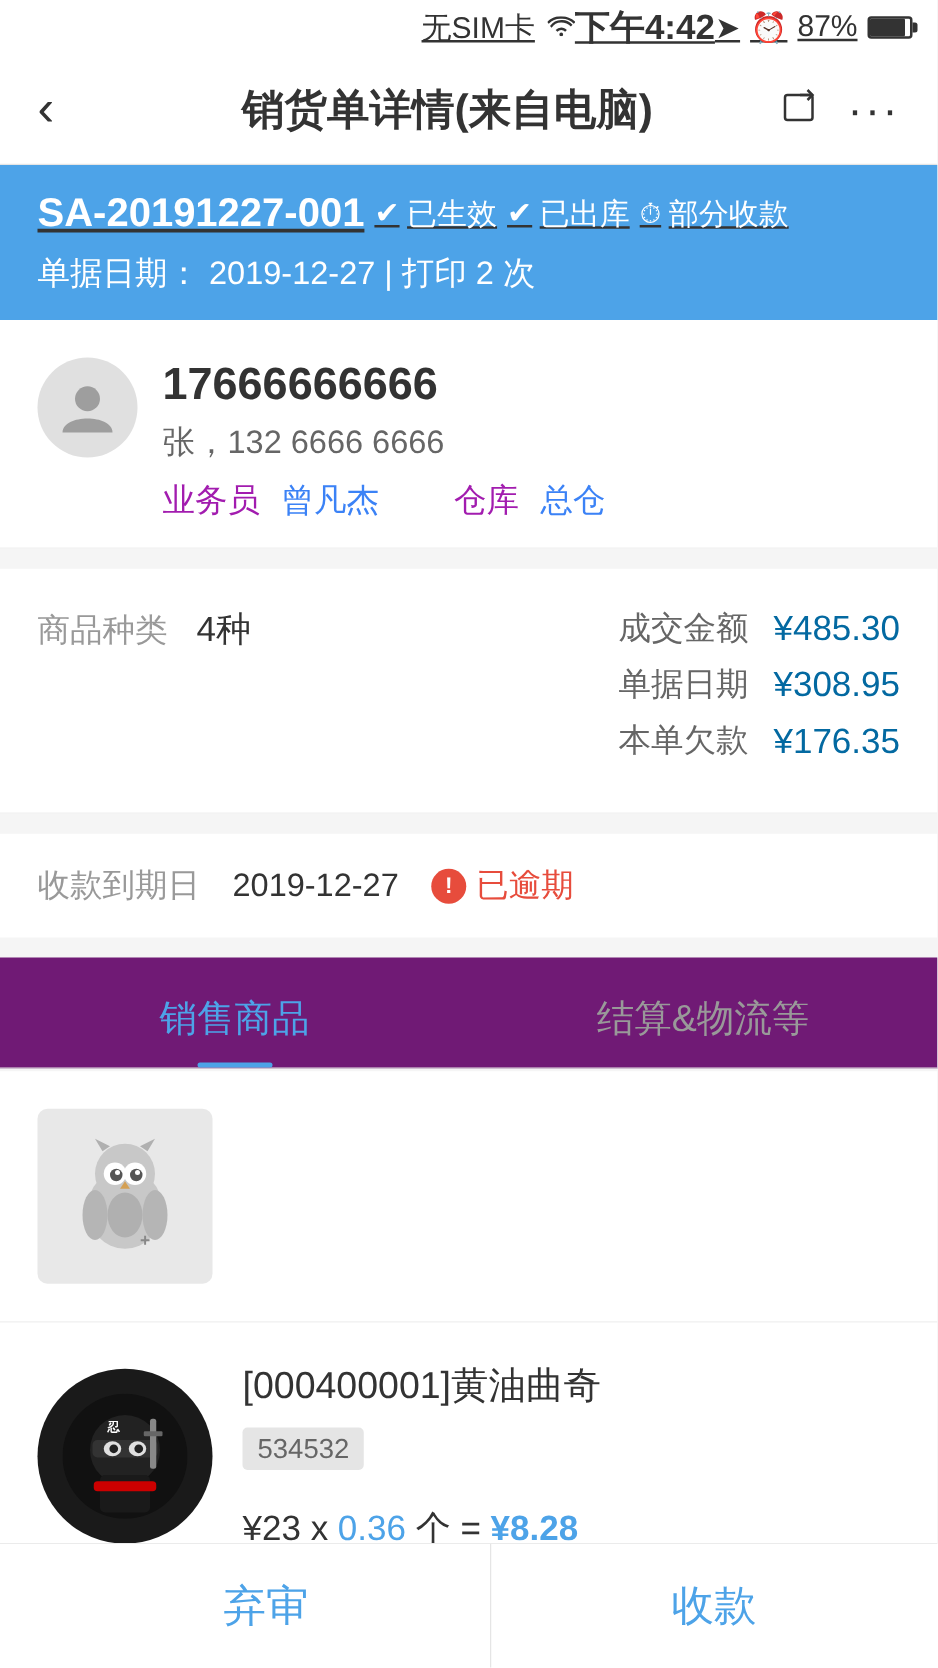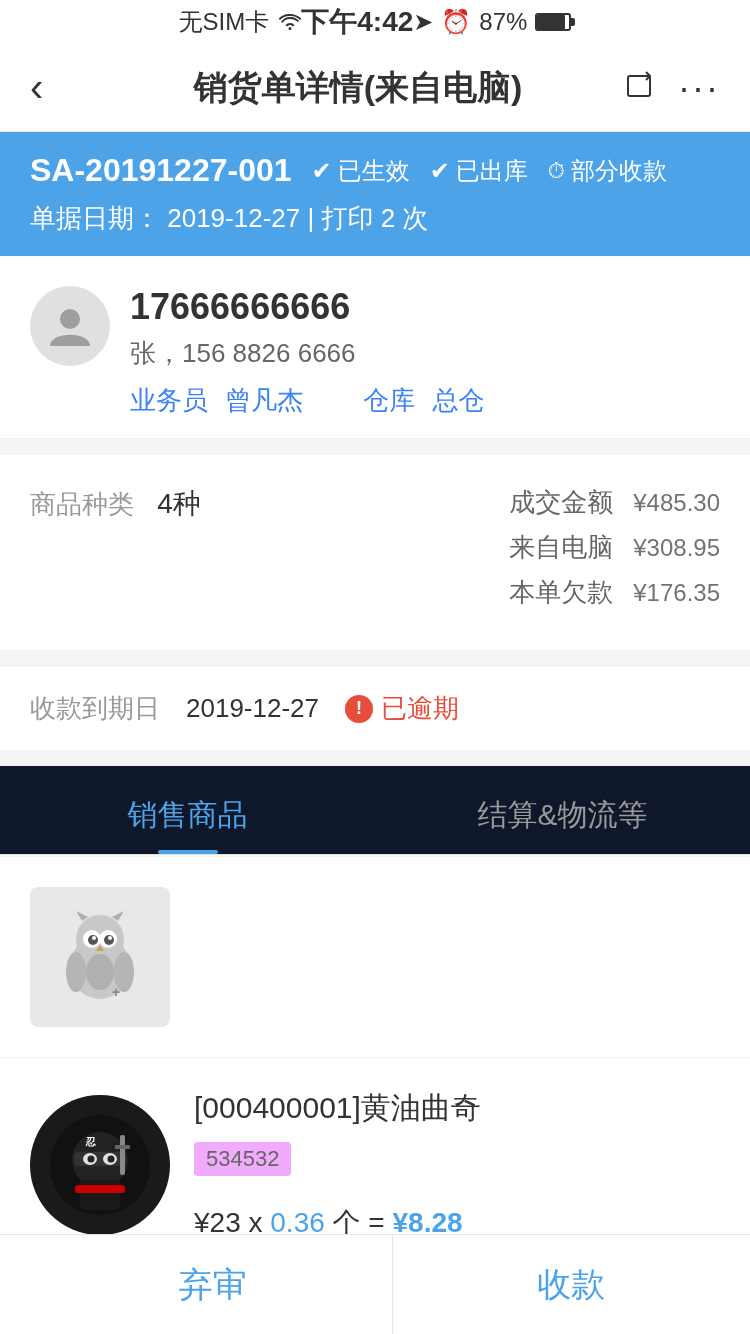--- a/index.html
+++ b/index.html
@@ -12,24 +12,25 @@
       font-size: 28px;
       color: #333;
     }
 
     
     .status-bar {
       height: 44px;
       background: #fff;
       display: flex;
       align-items: center;
-      justify-content: center;
+      justify-content: flex-end;
       padding: 0 20px;
       font-size: 24px;
       font-weight: 500;
+      text-decoration: underline;
     }
     .status-bar-left { display: flex; align-items: center; gap: 10px; }
     .status-bar-center { font-size: 28px; font-weight: 600; }
     .status-bar-right { display: flex; align-items: center; gap: 8px; font-size: 24px; }
 
     
     .nav-bar {
       height: 88px;
       background: #fff;
       display: flex;
@@ -57,22 +58,23 @@
     }
 
     
     .header-banner {
       background: #4da3e8;
       padding: 20px 30px;
     }
     .header-banner-top {
       display: flex;
       align-items: center;
-      gap: 20px;
+      gap: 8px;
       margin-bottom: 12px;
+      text-decoration: underline;
     }
     .order-id {
       font-size: 32px;
       font-weight: 700;
       color: #fff;
     }
     .badge {
       display: flex;
       align-items: center;
       gap: 6px;
@@ -117,21 +119,21 @@
       font-size: 26px;
       color: #666;
       margin-bottom: 12px;
     }
     .customer-meta {
       display: flex;
       font-size: 26px;
       color: #666;
       gap: 60px;
     }
-    .meta-label { color: #3b82f6; }
+    .meta-label { color: #a21caf; }
     .meta-value { color: #3b82f6; margin-left: 10px; }
 
     
     .stats-section {
       background: #fff;
       padding: 30px;
       margin-top: 16px;
       border-bottom: 1px solid #f0f0f0;
     }
     .stats-grid {
@@ -149,21 +151,21 @@
     .stats-right { text-align: right; }
     .stats-money-item {
       display: flex;
       justify-content: flex-end;
       align-items: center;
       gap: 20px;
       margin-bottom: 10px;
       font-size: 26px;
     }
     .money-label { color: #666; }
-    .money-value { color: #737373; font-size: 24px; font-weight: 500; }
+    .money-value { color: #0369a1; font-size: 28px; font-weight: 500; }
 
     
     .due-section {
       background: #fff;
       padding: 24px 30px;
       margin-top: 16px;
       display: flex;
       align-items: center;
       gap: 16px;
       font-size: 26px;
@@ -188,21 +190,21 @@
       color: #fff;
       display: flex;
       align-items: center;
       justify-content: center;
       font-size: 18px;
       font-weight: 700;
     }
 
     
     .tabs-section {
-      background: #0f172a;
+      background: #701a75;
       margin-top: 16px;
       border-bottom: 1px solid #e5e5e5;
     }
     .tabs {
       display: flex;
       height: 88px;
     }
     .tab {
       flex: 1;
       display: flex;
@@ -257,21 +259,21 @@
     }
     .product-info { flex: 1; }
     .product-name {
       font-size: 30px;
       color: #333;
       font-weight: 500;
       margin-bottom: 12px;
     }
     .product-sku-badge {
       display: inline-block;
-      background: #f0abfc;
+      background: #e5e5e5;
       color: #666;
       font-size: 22px;
       padding: 4px 12px;
       border-radius: 4px;
       margin-bottom: 28px;
     }
     .product-price {
       font-size: 28px;
       color: #333;
     }
@@ -366,21 +368,21 @@
 
 <div class="customer-section">
   <div class="avatar">
     <svg viewBox="0 0 50 50" fill="#9e9e9e">
       <circle cx="25" cy="18" r="10"></circle>
       <path d="M5 45 C5 30 45 30 45 45"></path>
     </svg>
   </div>
   <div class="customer-info">
     <div class="customer-name">17666666666</div>
-    <div class="customer-phone">张，156 8826 6666</div>
+    <div class="customer-phone">张，132 6666 6666</div>
     <div class="customer-meta">
       <div>
         <span class="meta-label">业务员</span>
         <span class="meta-value">曾凡杰</span>
       </div>
       <div>
         <span class="meta-label">仓库</span>
         <span class="meta-value">总仓</span>
       </div>
     </div>
@@ -394,21 +396,21 @@
         <span class="stats-item-label">商品种类</span>
         <span class="stats-item-value">4种</span>
       </div>
     </div>
     <div class="stats-right">
       <div class="stats-money-item">
         <span class="money-label">成交金额</span>
         <span class="money-value">¥485.30</span>
       </div>
       <div class="stats-money-item">
-        <span class="money-label">来自电脑</span>
+        <span class="money-label">单据日期</span>
         <span class="money-value">¥308.95</span>
       </div>
       <div class="stats-money-item">
         <span class="money-label">本单欠款</span>
         <span class="money-value">¥176.35</span>
       </div>
     </div>
   </div>
 </div>
 

